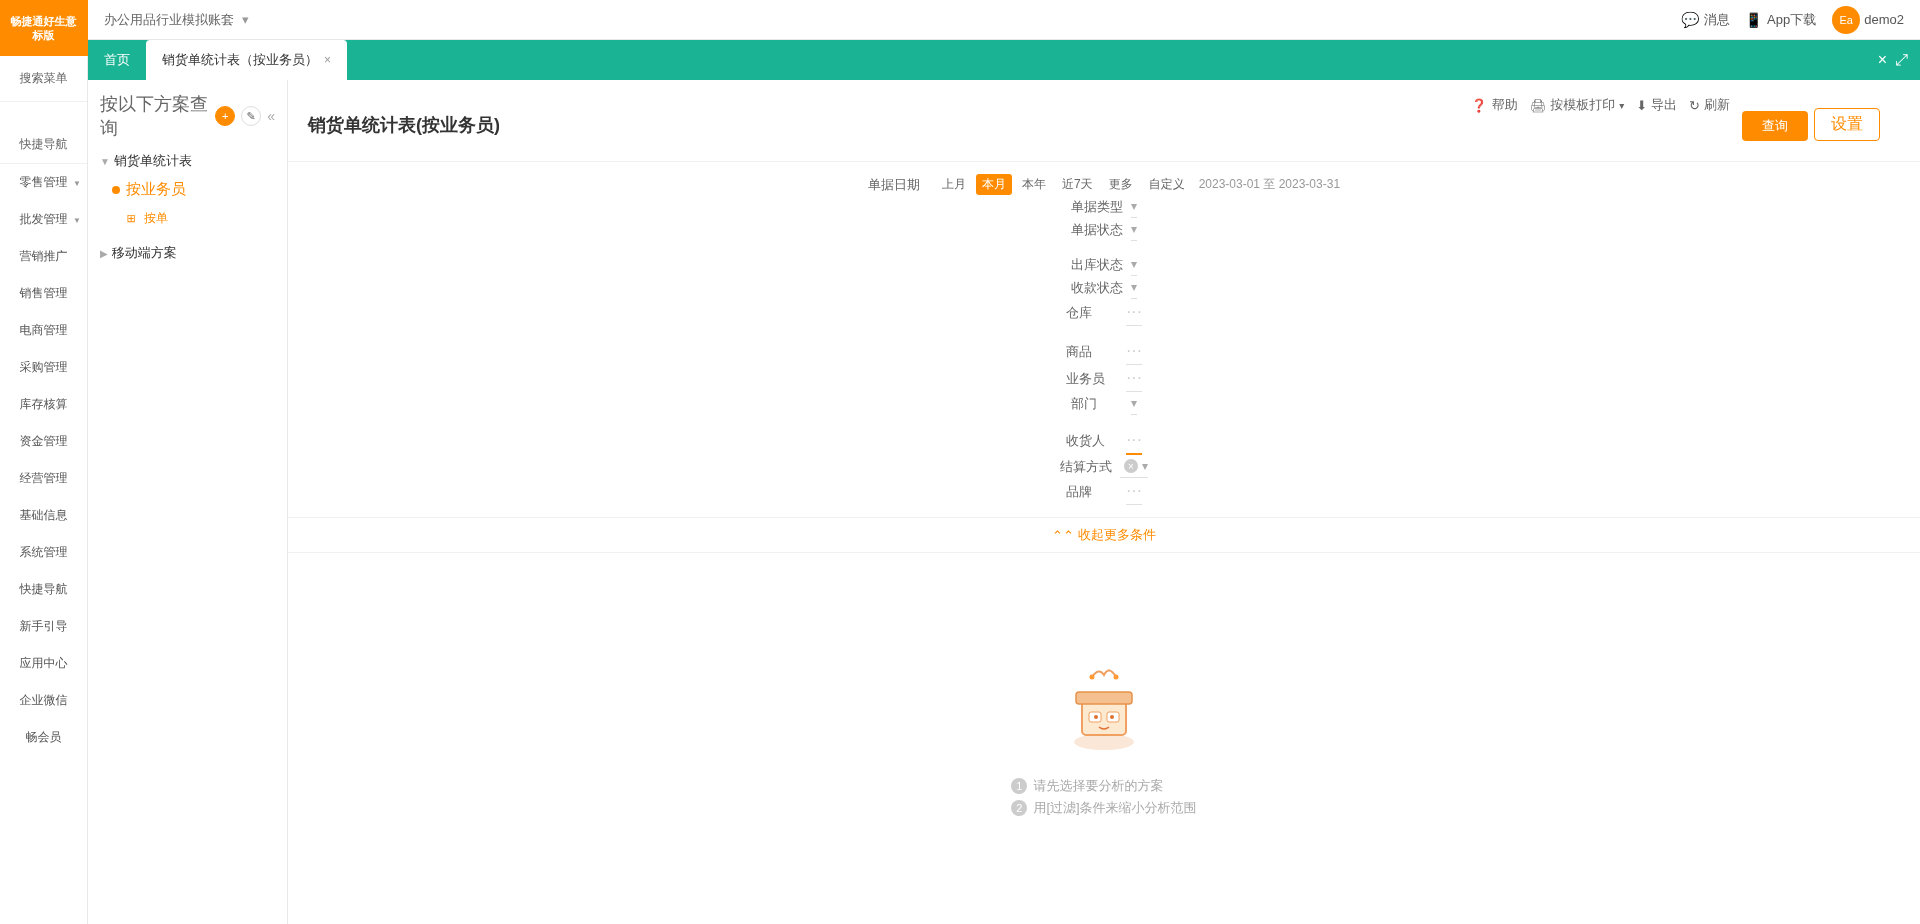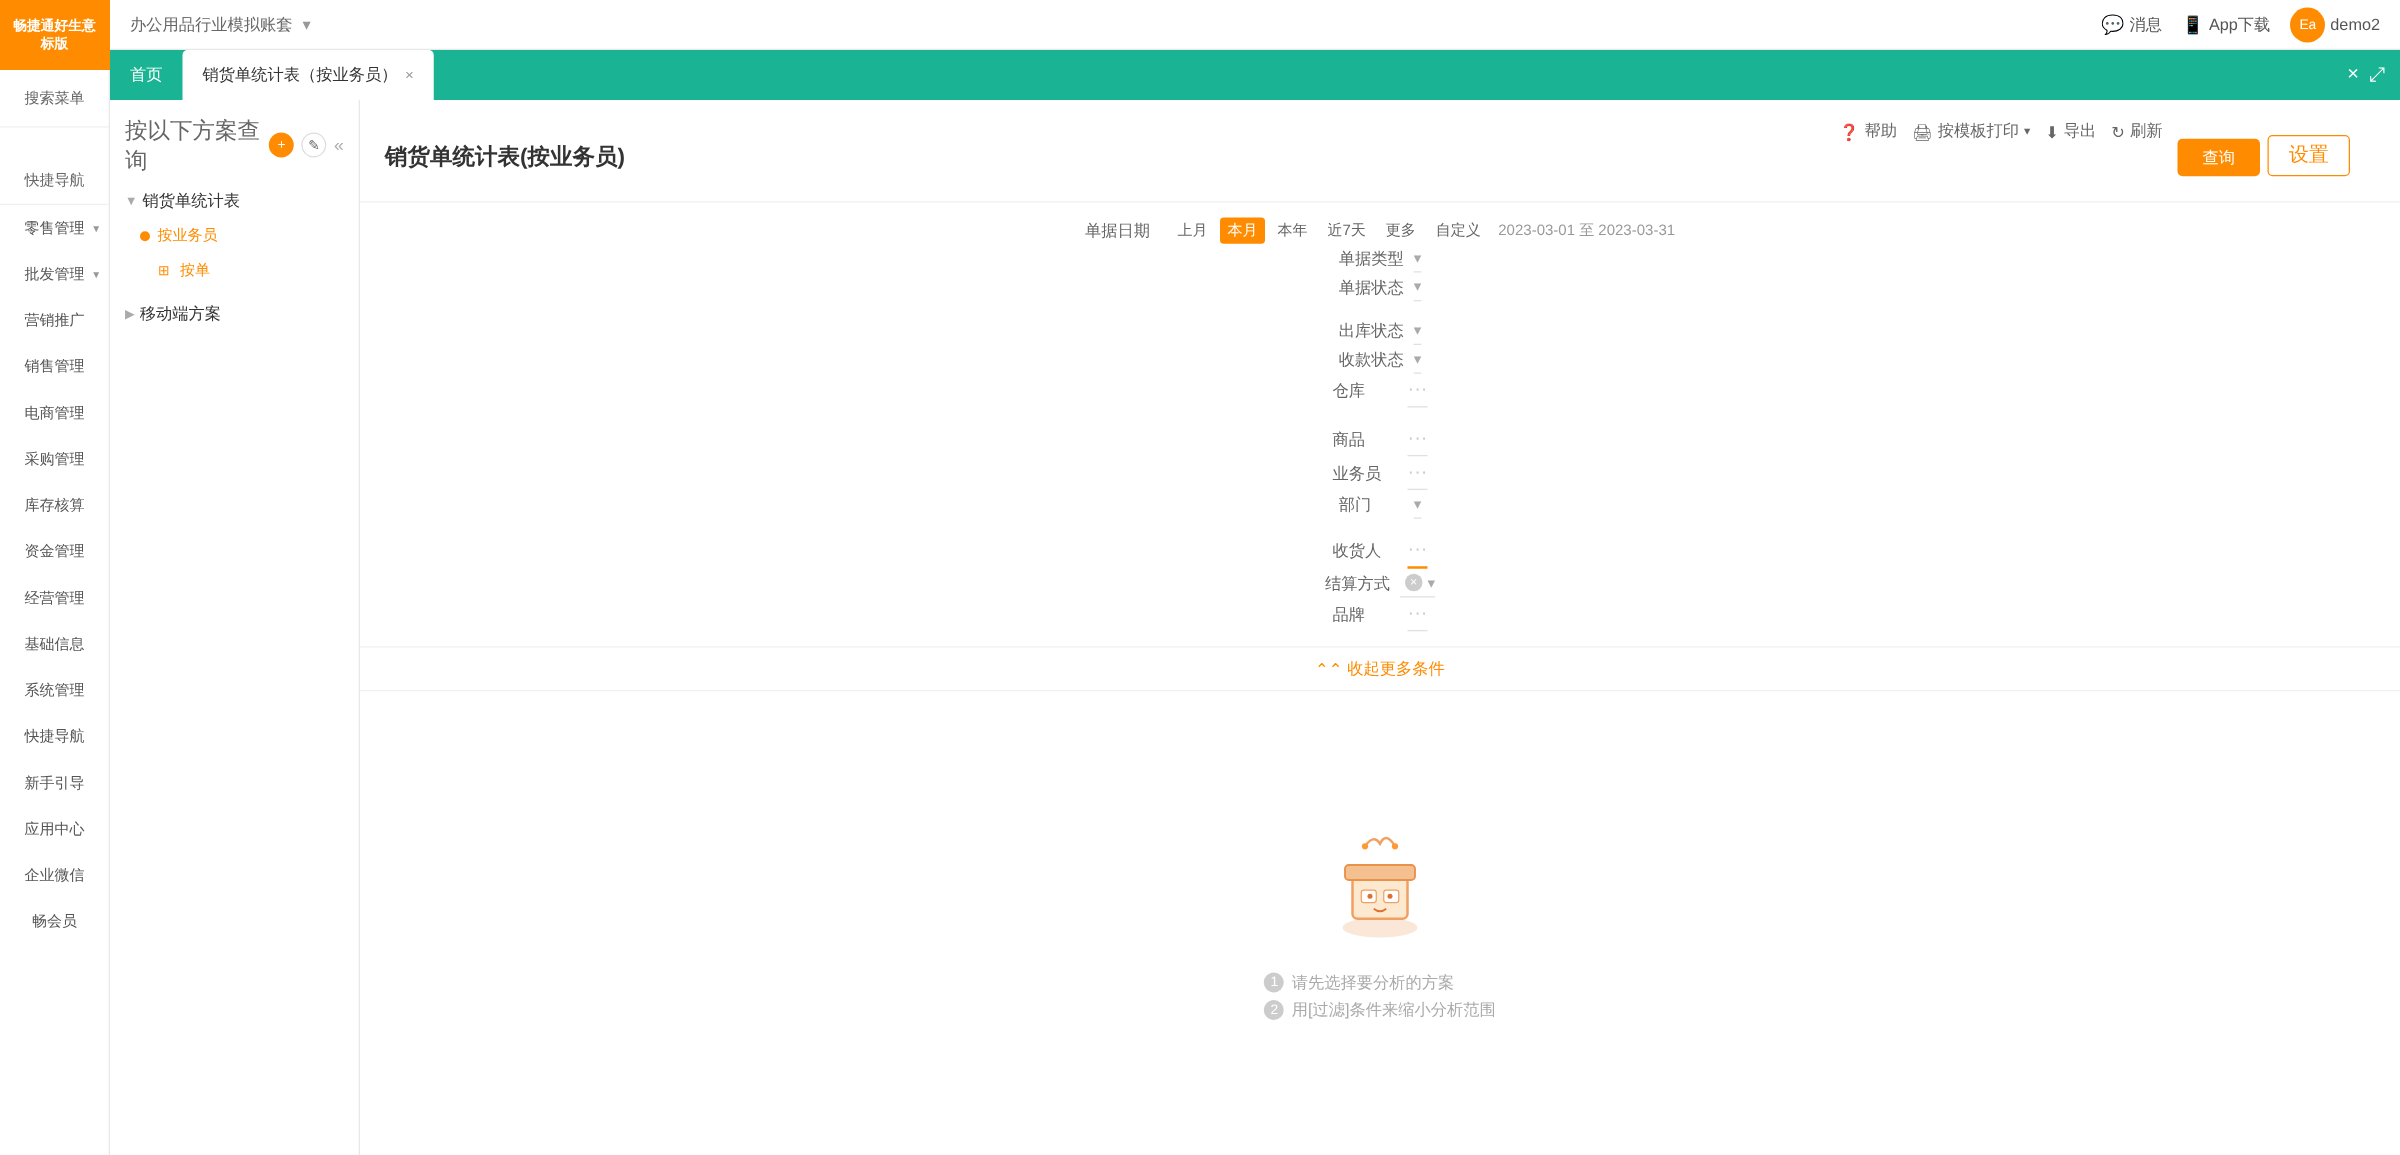--- a/index.html
+++ b/index.html
@@ -45,21 +45,21 @@
     .left-panel { width: 200px; background: #fff; border-right: 1px solid #e8e8e8; padding: 12px 0; overflow-y: auto; }
     .left-panel-header { display: flex; align-items: center; justify-content: space-between; padding: 0 12px 8px; font-size: 13px; color: #666; }
     .left-panel-title { font-size: 18px; color: #666; }
     .left-panel-icons { display: flex; gap: 6px; align-items: center; }
     .lp-icon { width: 20px; height: 20px; border-radius: 50%; border: 1px solid #ddd; display: flex; align-items: center; justify-content: center; font-size: 11px; cursor: pointer; color: #666; }
     .lp-icon.orange { background: #ff8c00; border-color: #ff8c00; color: #fff; }
     .lp-collapse { font-size: 14px; cursor: pointer; color: #aaa; }
     .scheme-section { padding: 0 0 8px; }
     .scheme-header { display: flex; align-items: center; padding: 4px 12px; font-size: 13px; color: #333; cursor: pointer; }
     .scheme-header .arrow { margin-right: 4px; font-size: 10px; color: #aaa; }
-    .scheme-item { padding: 6px 24px; font-size: 12px; cursor: pointer; color: #555; display: flex; align-items: center; gap: 6px; }
+    .scheme-item { padding: 6px 24px; font-size: 15px; cursor: pointer; color: #555; display: flex; align-items: center; gap: 6px; }
     .scheme-item.active { color: #ff8c00; }
     .scheme-item .item-dot { width: 8px; height: 8px; border-radius: 50%; background: #ff8c00; }
     .sub-item { padding: 5px 36px; font-size: 12px; color: #666; cursor: pointer; display: flex; align-items: center; gap: 6px; }
     .sub-item.active { color: #ff8c00; }
 
     
     .right-panel { flex: 1; background: #fff; overflow-y: auto; padding: 0; display: flex; flex-direction: column; }
     .report-header { padding: 16px 20px 8px; display: flex; align-items: center; justify-content: space-between; border-bottom: 1px solid #f0f0f0; }
     .report-title { font-size: 18px; font-weight: bold; color: #333; }
     .report-header-actions { display: flex; align-items: center; gap: 12px; font-size: 13px; color: #666; }

